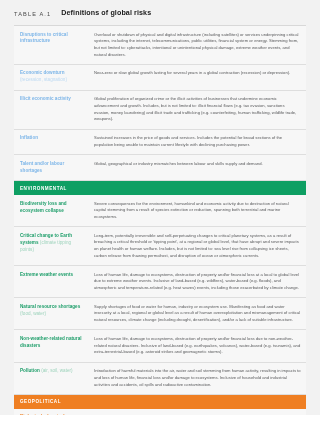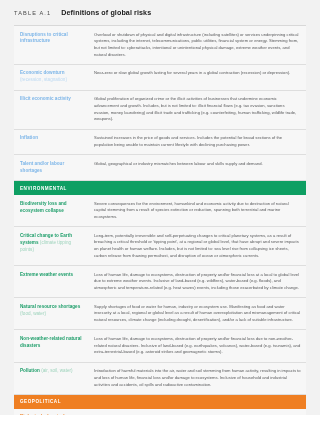--- a/index.html
+++ b/index.html
@@ -17,21 +17,21 @@
   .page-sheet {
     position:absolute;
     left:0; top:0;
     width:320px; height:415px;
     background:#f2f2f2;
   }
   .table-title {
     padding:9px 0 8px 0;
     margin:0 14px;
     display:flex;
-    align-items:center;
+    align-items:flex-end;
     gap:10px;
   }
   .title-tag {
     font-size:5.6px;
     letter-spacing:1.15px;
     color:#4a4a4a;
     font-weight:400;
     white-space:nowrap;
   }
   .title-main {

